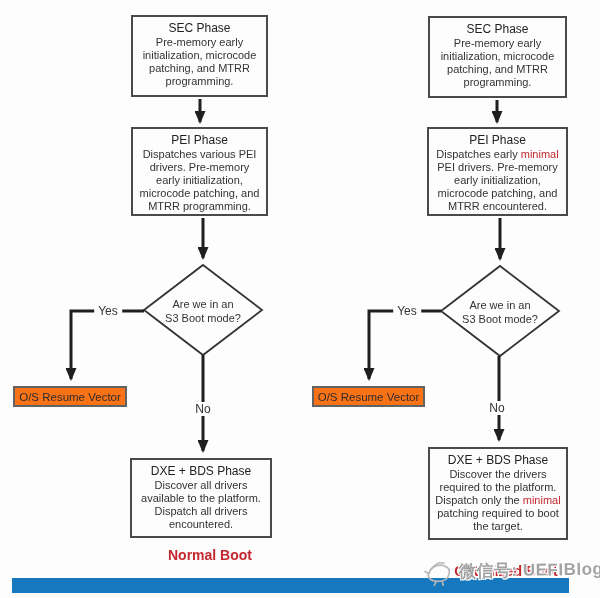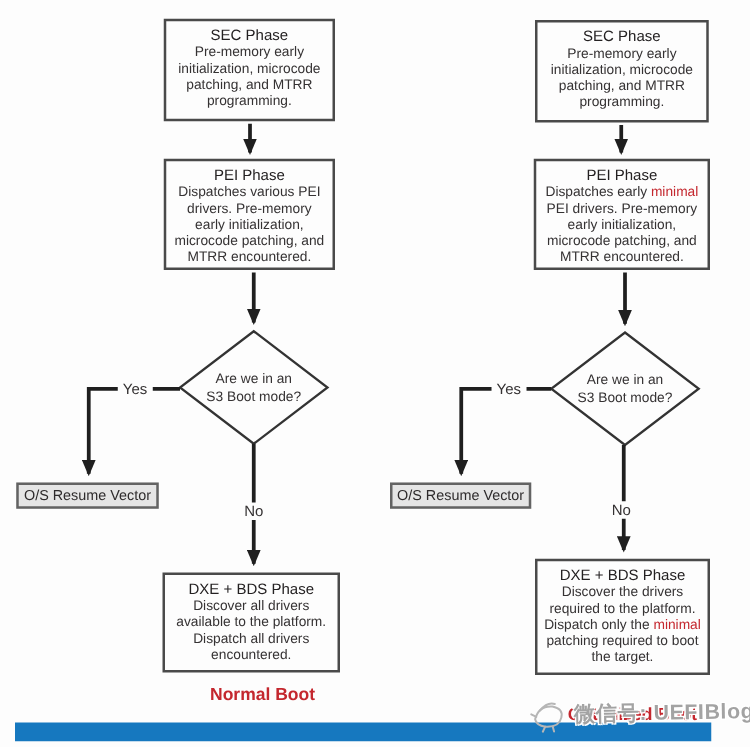--- a/index.html
+++ b/index.html
@@ -25,21 +25,21 @@
   .red{color:var(--accent-red);font-weight:normal;}
   .diamond-text{
     position:absolute;width:110px;text-align:center;font-size:11px;line-height:13.5px;
     color:#353233;transform:translate(-50%,-50%);
   }
   .branch-label{
     position:absolute;transform:translate(-50%,-50%);background:#fdfdfd;
     padding:0 4px;font-size:12px;color:#353233;
   }
   .resume-box{
-    position:absolute;border:2px solid #636363;background:#e5e5e5;text-align:center;
+    position:absolute;border:2px solid #636363;background:#f97316;text-align:center;
     font-size:11.5px;color:#2e2b2c;display:flex;align-items:center;justify-content:center;
   }
   .caption{
     position:absolute;transform:translateX(-50%);font-size:14px;font-weight:bold;
     color:var(--accent-red);white-space:nowrap;padding-left:16px;
   }
   .watermark{
     position:absolute;left:421px;top:554px;display:flex;align-items:center;gap:2px;
     transform:rotate(-1deg);z-index:3;
   }
@@ -77,21 +77,21 @@
     <path d="M499,356 V440" stroke="#1f1f1f" stroke-width="3" fill="none" marker-end="url(#arrow)"></path>
   </svg>
 
   <div class="phase-box" style="left:131px;top:15px;width:137px;height:82px;">
     <div class="phase-title">SEC Phase</div>
     <div class="phase-body">Pre-memory early initialization, microcode patching, and MTRR programming.</div>
   </div>
 
   <div class="phase-box" style="left:131px;top:127px;width:137px;height:89px;">
     <div class="phase-title">PEI Phase</div>
-    <div class="phase-body">Dispatches various PEI drivers. Pre-memory early initialization, microcode patching, and MTRR encountered.</div>
+    <div class="phase-body">Dispatches various PEI drivers. Pre-memory early initialization, microcode patching, and MTRR programming.</div>
   </div>
 
   <div class="diamond-text" style="left:203px;top:311px;">
     <div>Are we in an</div>
     <div>S3 Boot mode?</div>
   </div>
 
   <div class="branch-label" style="left:108px;top:311px;">Yes</div>
   <div class="branch-label" style="left:203px;top:409px;">No</div>
 

